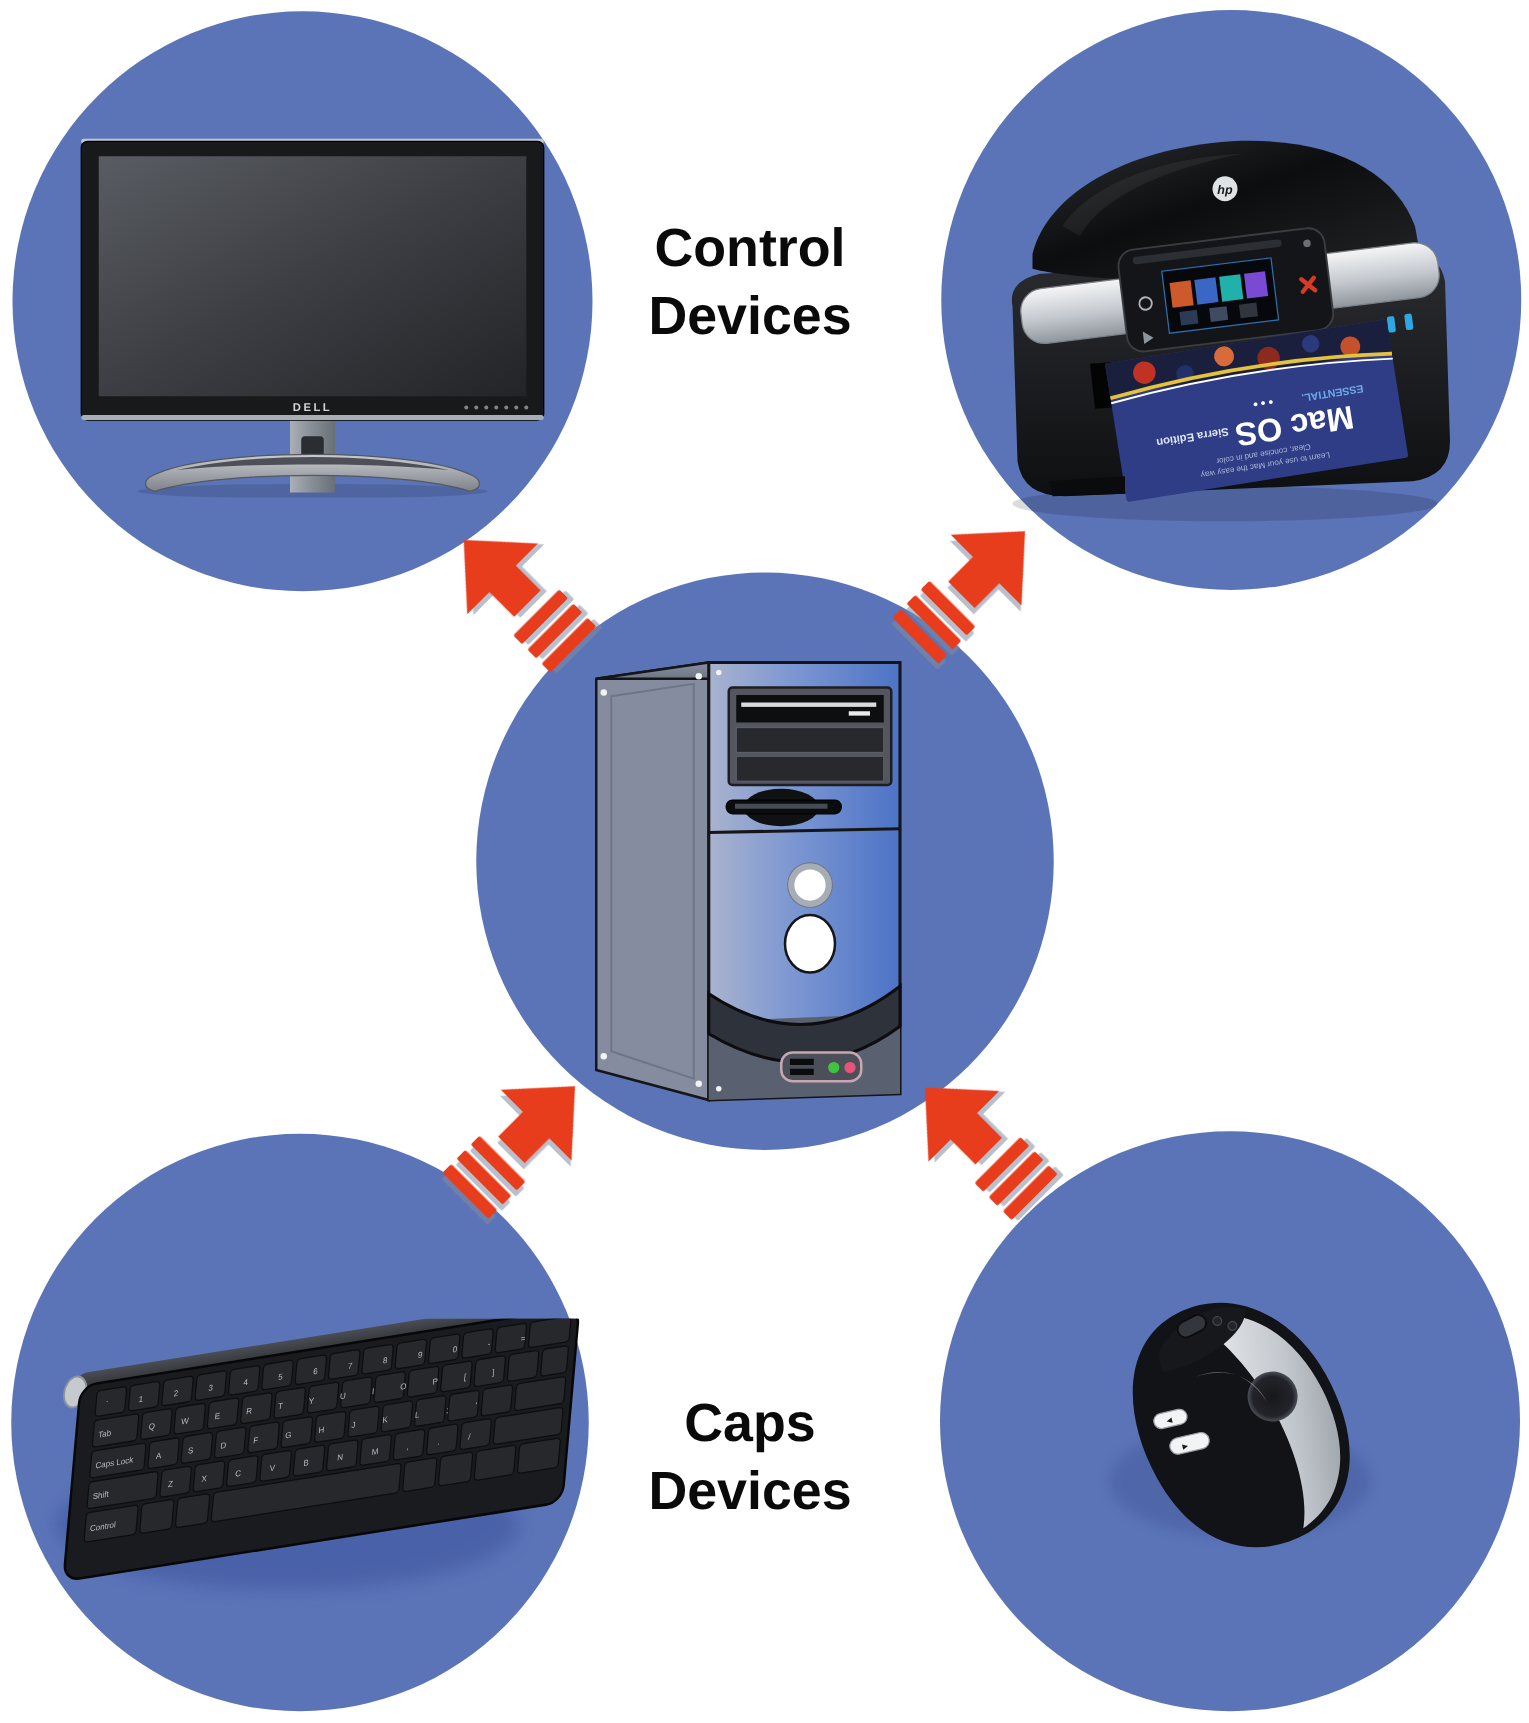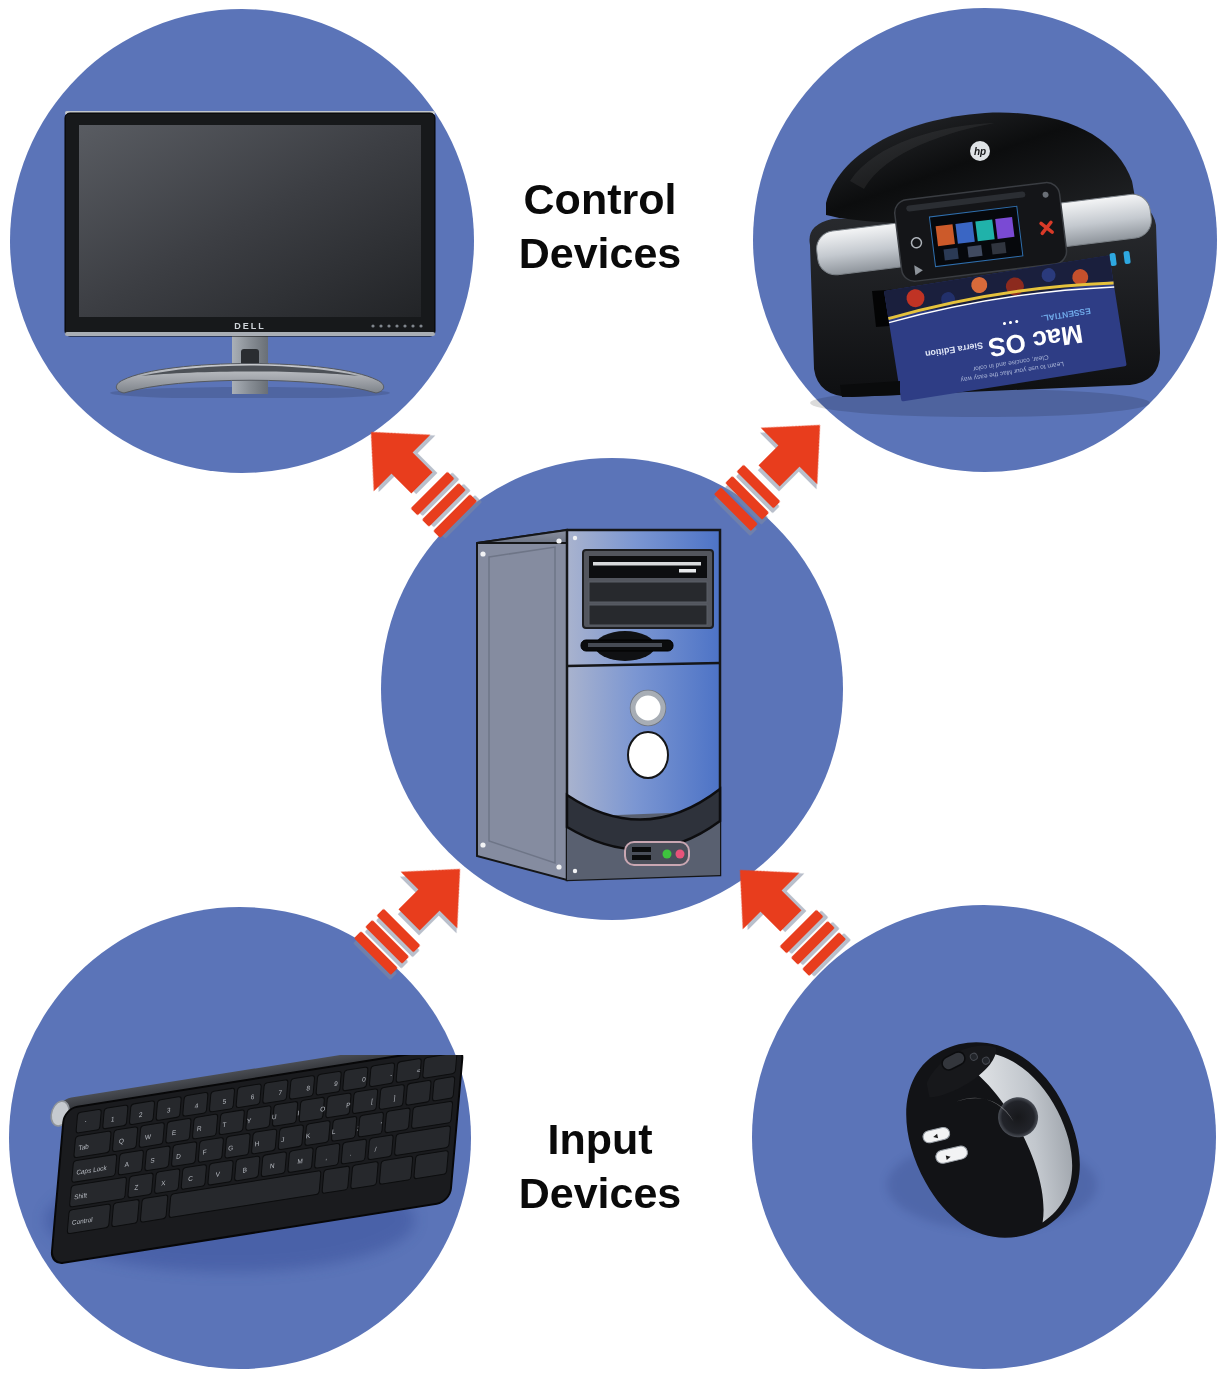--- a/index.html
+++ b/index.html
@@ -374,17 +374,17 @@
       <rect x="24" y="98" width="52" height="10" rx="1.5"></rect>
       <rect x="24" y="114" width="52" height="10" rx="1.5"></rect>
     </svg>
   </div>
 
   <div class="flow-label lbl-output">
     <div>Control</div>
     <div>Devices</div>
   </div>
   <div class="flow-label lbl-input">
-    <div>Input</div>
+    <div>Caps</div>
     <div>Devices</div>
   </div>
 
 </div>
 
 </body></html>

